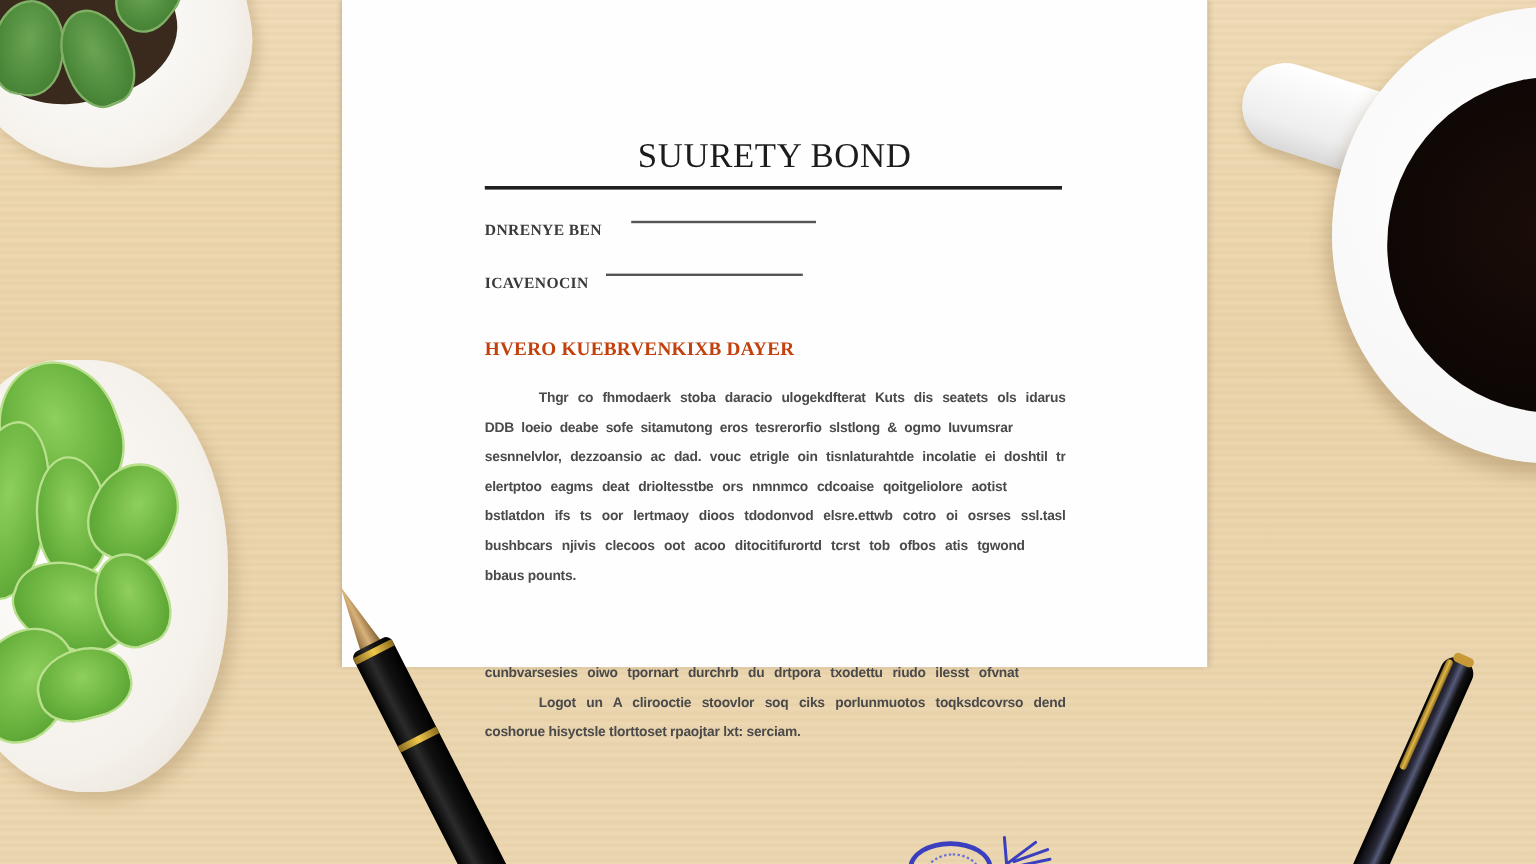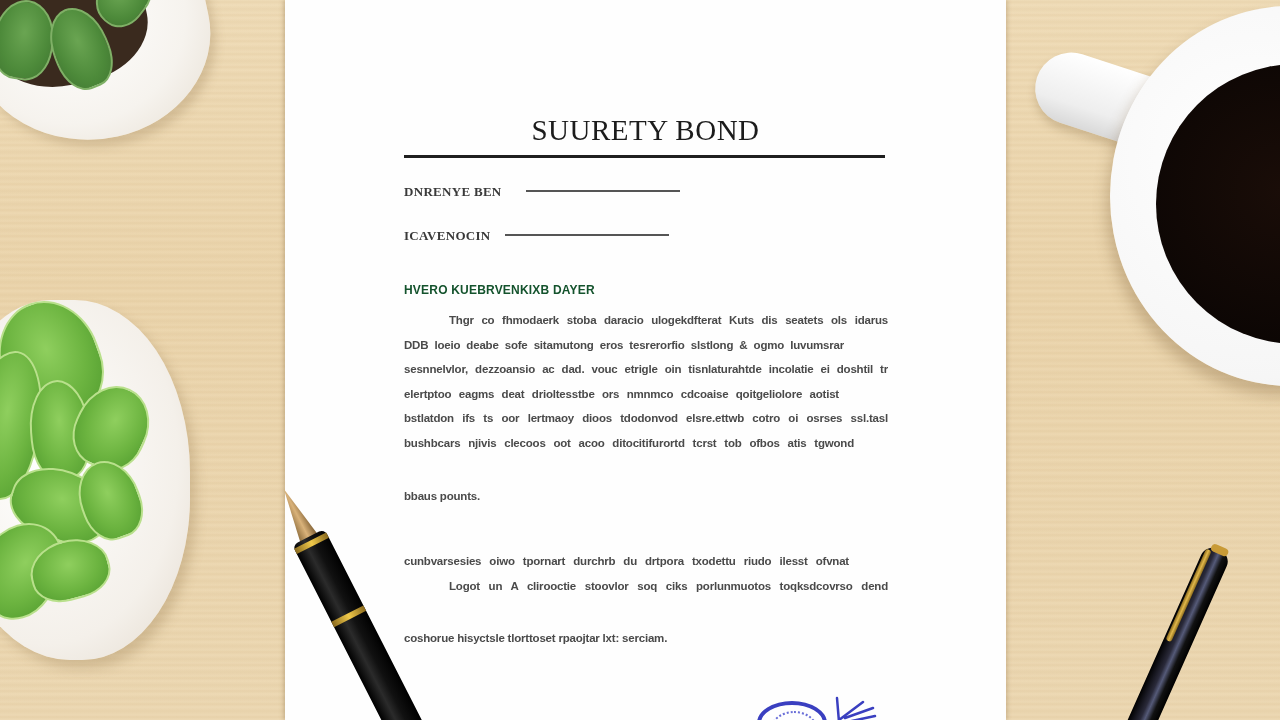--- a/index.html
+++ b/index.html
@@ -13,58 +13,58 @@
         rgba(190,150,90,0.10) 2px,
         rgba(255,240,210,0.05) 5px,
         rgba(180,140,80,0.08) 9px,
         rgba(255,235,200,0.00) 13px),
       linear-gradient(180deg, #efdcb8 0%, #ebd5ad 40%, #ecd8b3 100%);
   }
   .scene { position: absolute; inset: 0; }
 
   
   .paper {
-    position: absolute; left: 285px; top: 0; width: 721px; height: 720px;
+    position: absolute; left: 285px; top: 0; width: 721px; height: 556px;
     background: #fefefe;
     box-shadow: -2px 0 4px rgba(120,90,50,0.25), 2px 0 4px rgba(120,90,50,0.2);
   }
   .doc-title {
     position: absolute; left: 0; width: 100%; top: 114px;
     text-align: center; font-family: "Liberation Serif", serif;
     font-size: 29px; letter-spacing: 0.5px; color: #1c1c1c;
   }
   .title-rule {
     position: absolute; left: 119px; top: 155px; width: 481px; height: 3px; background: #1f1f1f;
   }
-  .form-field { position: absolute; left: 119px; display: flex; align-items: center; }
+  .form-field { position: absolute; left: 119px; display: flex; align-items: flex-start; }
   .form-label {
     font-family: "Liberation Serif", serif; font-weight: bold; font-size: 13px;
     color: #3a3a3a; letter-spacing: 0.3px;
   }
   .form-line { height: 1.5px; background: #555; margin-left: 24px; margin-bottom: 2px; }
   .field-1 { top: 184px; }
   .field-1 .form-line { width: 154px; }
   .field-2 { top: 228px; }
   .field-2 .form-line { width: 164px; margin-left: 14px; }
   .section-head {
     position: absolute; left: 119px; top: 283px;
-    font-family: Liberation Sans, sans-serif; font-weight: bold; font-size: 12px;
-    color: #14532d; letter-spacing: 0.2px;
+    font-family: Liberation Serif, serif; font-weight: bold; font-size: 16px;
+    color: #c2410c; letter-spacing: 0.2px;
   }
   .para { position: absolute; left: 119px; width: 484px; }
-  .para-1 { top: 308px; }
+  .para-1 { top: 320px; }
   .para-2 { top: 549px; }
   .line {
     display: block; white-space: nowrap; overflow: hidden;
     font-size: 11.5px; line-height: 24.6px; height: 24.6px;
     font-weight: bold; color: #4a4a4a; letter-spacing: -0.2px;
     text-align: justify; text-align-last: justify;
   }
   .line.first { padding-left: 45px; }
-  .line.last { text-align-last: left; margin-top: 28px; }
+  .line.last { text-align-last: left; }
 
   
   .stamp {
     position: absolute; left: 472px; top: 701px; width: 70px; height: 44px;
     border: 4px solid #3a3fc0; border-radius: 50%;
   }
   .stamp::after {
     content: ""; position: absolute; left: 10px; top: 6px; width: 42px; height: 30px;
     border: 2px dotted #6a6fd8; border-radius: 50%;
   }

